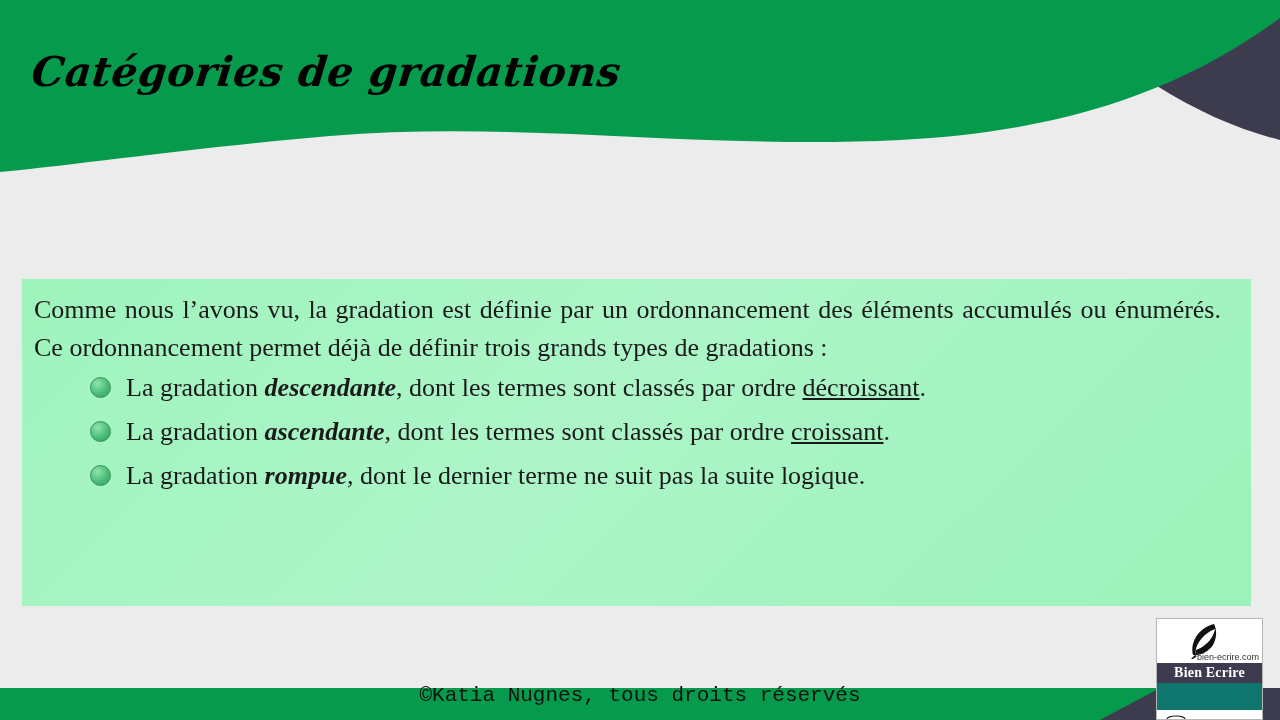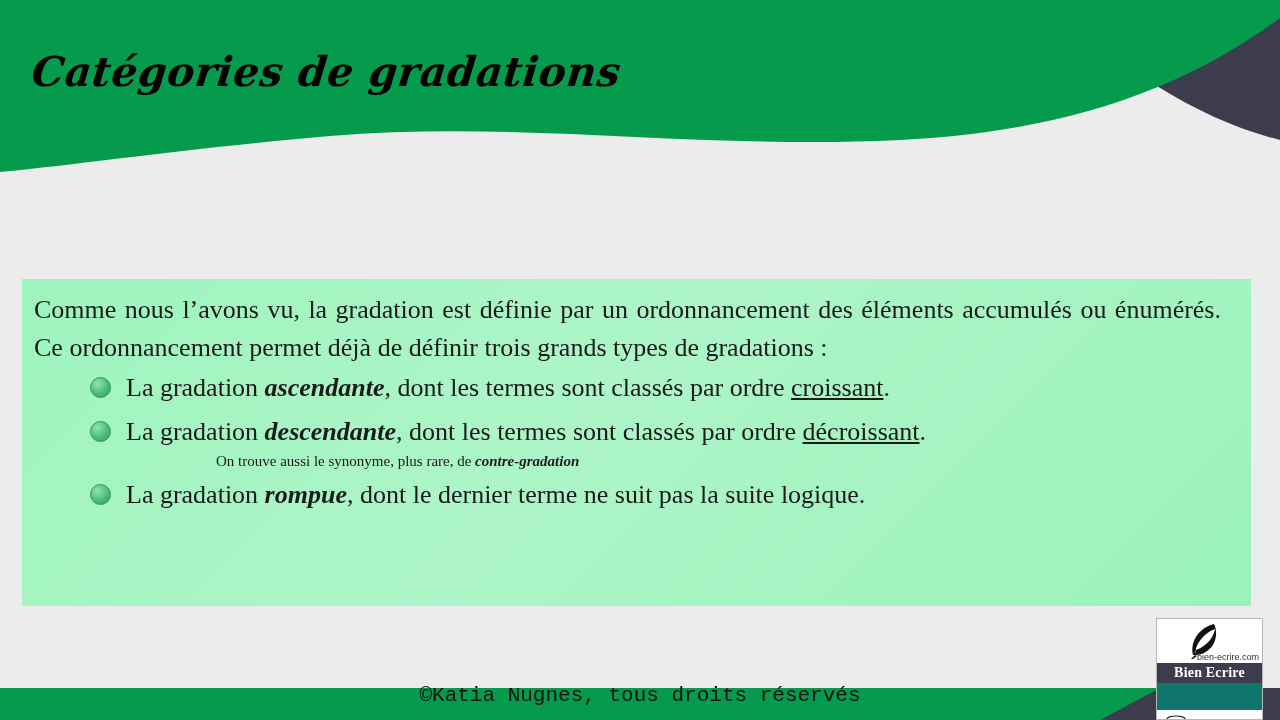--- a/index.html
+++ b/index.html
@@ -217,29 +217,28 @@
     </svg>
     <div class="slide-title">Catégories de gradations</div>
   </div>
 
   <div class="content-box">
     <p class="para">Comme nous l’avons vu, la gradation est définie par un ordonnancement des éléments accumulés ou énumérés. Ce ordonnancement permet déjà de définir trois grands types de gradations :</p>
 
     <ul class="bullets">
       <li class="bullet-row">
         <span class="bullet-dot"></span>
+        <span class="bullet-text"><span>La gradation </span><b>descendante</b><span>, dont les termes sont classés par ordre </span><u>décroissant</u><span>.</span></span>
+      </li>
+
+      <li class="bullet-row">
+        <span class="bullet-dot"></span>
         <span class="bullet-text"><span>La gradation </span><b>ascendante</b><span>, dont les termes sont classés par ordre </span><u>croissant</u><span>.</span></span>
       </li>
 
-      <li class="bullet-row">
-        <span class="bullet-dot"></span>
-        <span class="bullet-text"><span>La gradation </span><b>descendante</b><span>, dont les termes sont classés par ordre </span><u>décroissant</u><span>.</span></span>
-      </li>
-
-      <li class="sub-note"><span>On trouve aussi le synonyme, plus rare, de </span><b>contre-gradation</b></li>
 
       <li class="bullet-row">
         <span class="bullet-dot"></span>
         <span class="bullet-text"><span>La gradation </span><b>rompue</b><span>, dont le dernier terme ne suit pas la suite logique.</span></span>
       </li>
     </ul>
   </div>
 
   <div class="footer-wrap">
     <svg width="1280" height="52" viewBox="0 0 1280 52" xmlns="http://www.w3.org/2000/svg">

